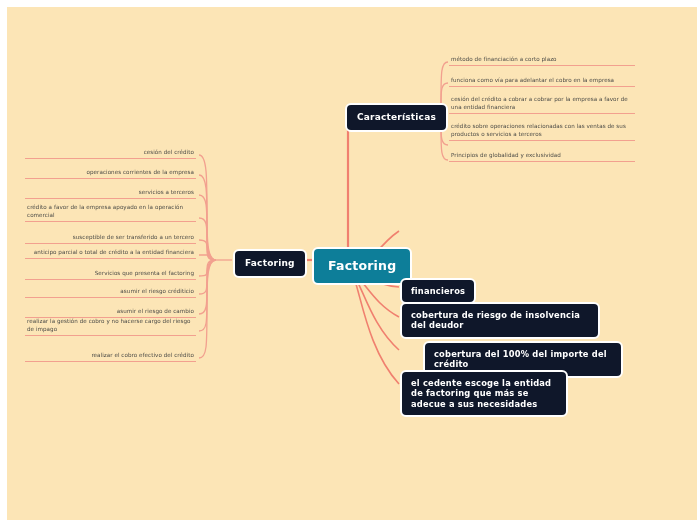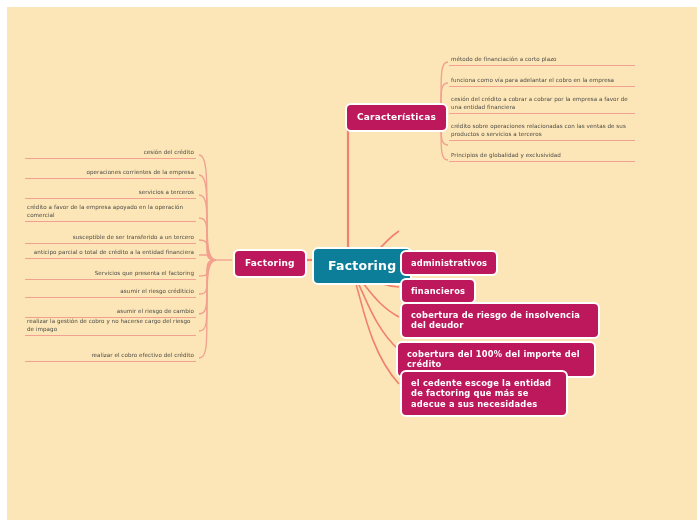--- a/index.html
+++ b/index.html
@@ -29,21 +29,21 @@
     display:flex;
     align-items:center;
     border:2px solid #ffffff;
   }
   .node.central{
     background:#0d7e99;
     font-size:12.5px;
     padding:9px 14px;
   }
   .node.blue{
-    background:#be185d;
+    background:#0f172a;
     font-size:8.3px;
     padding:6px 9px;
   }
   .node.blue.mid{font-size:9px;padding:7px 10px;}
 
   .leaf{
     position:absolute;
     color:#4a4a46;
     font-size:5.6px;
     line-height:1.45;
@@ -110,33 +110,30 @@
 
   <div class="node blue mid" style="left:226px;top:242px;">
     <span>Factoring</span>
   </div>
 
   <div class="node blue mid" style="left:338px;top:96px;">
     <span>Características</span>
   </div>
 
 
-  <div class="node blue" style="left:393px;top:243px;">
-    <span>administrativos</span>
-  </div>
 
   <div class="node blue" style="left:393px;top:271px;">
     <span>financieros</span>
   </div>
 
   <div class="node blue" style="left:393px;top:295px;width:200px;">
     <span>cobertura de riesgo de insolvencia del deudor</span>
   </div>
 
-  <div class="node blue" style="left:389px;top:334px;width:200px;">
+  <div class="node blue" style="left:416px;top:334px;width:200px;">
     <span>cobertura del 100% del importe del crédito</span>
   </div>
 
   <div class="node blue" style="left:393px;top:363px;width:168px;">
     <span>el cedente escoge la entidad de factoring que más se adecue a sus necesidades</span>
   </div>
 
   <div class="leaf right" style="left:442px;top:48px;width:186px;">método de financiación a corto plazo</div>
 
   <div class="leaf right" style="left:442px;top:69px;width:186px;">funciona como vía para adelantar el cobro en la empresa</div>

